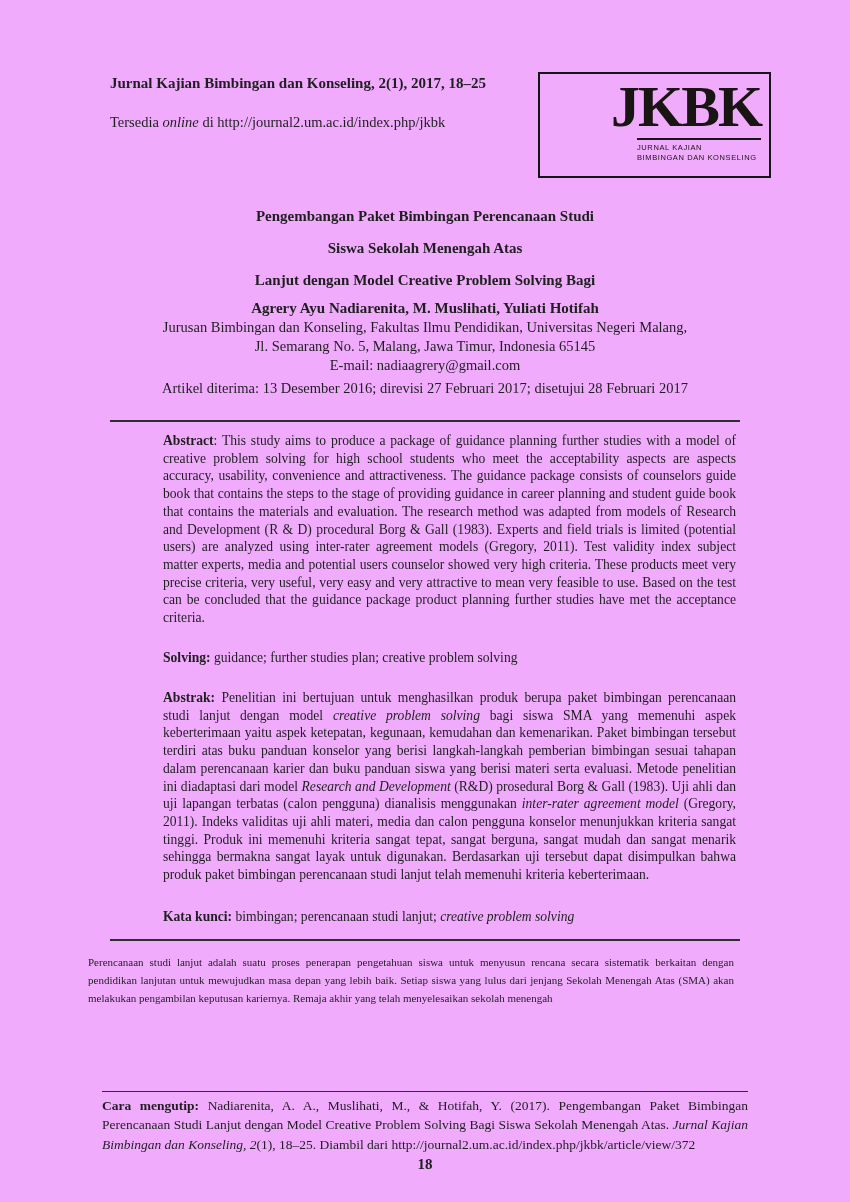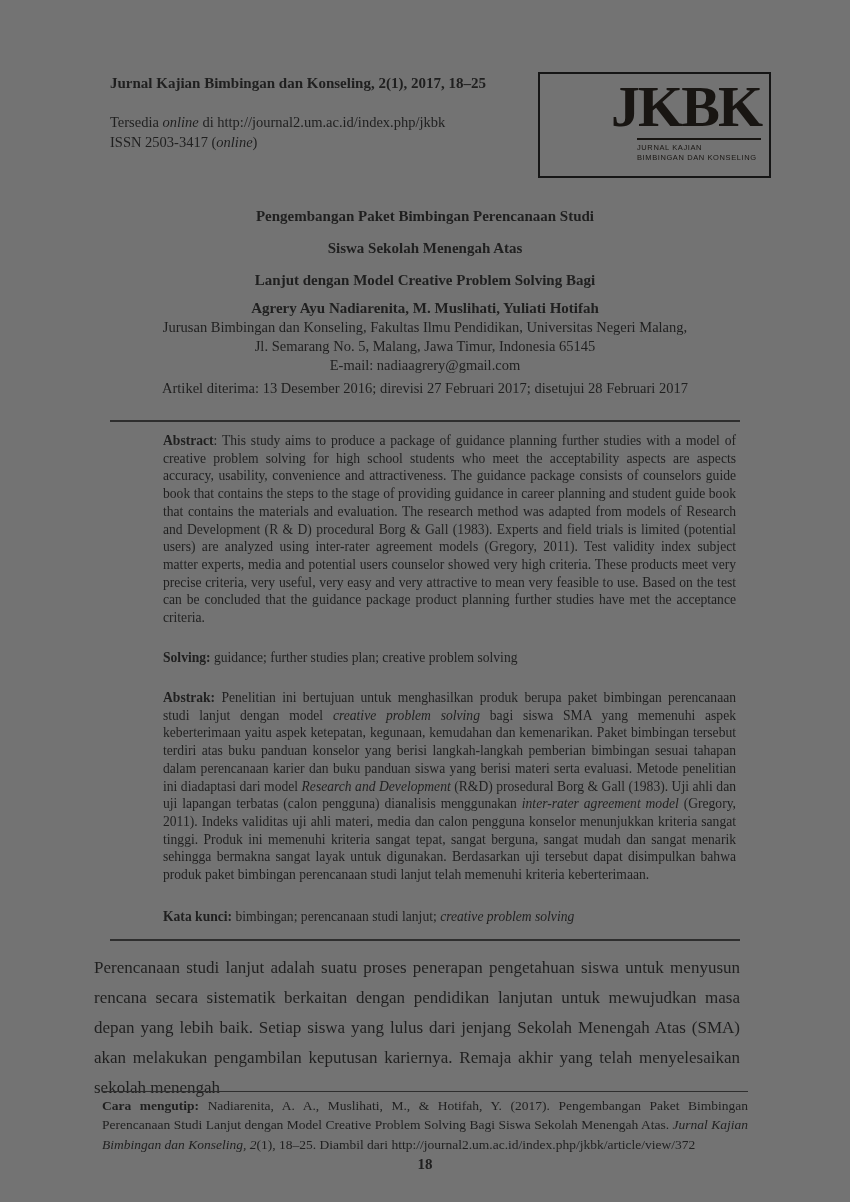--- a/index.html
+++ b/index.html
@@ -1,19 +1,19 @@
 <!DOCTYPE html>
 <html><head>
 <meta charset="utf-8">
 <style>
   html,body{margin:0;padding:0;background:#ffffff;}
   .page{
     position:relative;
     width:850px;height:1202px;
-    background:#737373;
+    background:#f0abfc;
     font-family:"Liberation Serif","DejaVu Serif",serif;
     color:#1f1f1f;
     overflow:hidden;
   }
   .abs{position:absolute;}
 
   
   .header-left{left:110px;top:74px;width:440px;}
   .journal-line{font-weight:bold;font-size:15px;line-height:18px;margin-bottom:20px;}
   .avail-line,.issn-line{font-size:14.5px;line-height:20px;}
@@ -51,35 +51,34 @@
   .rule-thin{border-top:1.5px solid #2e2e2e;height:0;}
 
   
   .abstract-en{left:163px;top:432px;width:573px;font-size:13.6px;line-height:17.7px;text-align:justify;}
   .keywords-en{left:163px;top:649px;width:573px;font-size:13.6px;line-height:17.7px;}
   .abstract-id{left:163px;top:689px;width:573px;font-size:13.6px;line-height:17.7px;text-align:justify;}
   .keywords-id{left:163px;top:908px;width:573px;font-size:13.6px;line-height:17.7px;}
   .blabel{font-weight:bold;}
 
   
-  .body-par{left:94px;top:953px;width:646px;font-size:17px;line-height:30px;text-align:justify;}
+  .body-par{left:88px;top:953px;width:646px;font-size:11px;line-height:18px;text-align:justify;}
 
   
   .citation{left:102px;top:1096px;width:646px;font-size:13.5px;line-height:19.3px;text-align:justify;}
   .page-number{left:0;top:1156px;width:850px;text-align:center;font-weight:bold;font-size:15px;}
 </style>
 </head>
 <body>
 
 <div class="page">
 
   <div class="abs header-left">
     <div class="journal-line">Jurnal Kajian Bimbingan dan Konseling, 2(1), 2017, 18–25</div>
     <div class="avail-line"><span>Tersedia </span><span style="font-style: italic;">online</span><span> di http://journal2.um.ac.id/index.php/jkbk</span></div>
-    <div class="issn-line"><span>ISSN 2503-3417 (</span><span style="font-style: italic;">online</span><span>)</span></div>
   </div>
 
   <div class="abs logo-box">
     <div class="logo-acronym">JKBK</div>
     <div class="logo-sub">
       <div>JURNAL KAJIAN</div>
       <div>BIMBINGAN DAN KONSELING</div>
     </div>
   </div>
 

